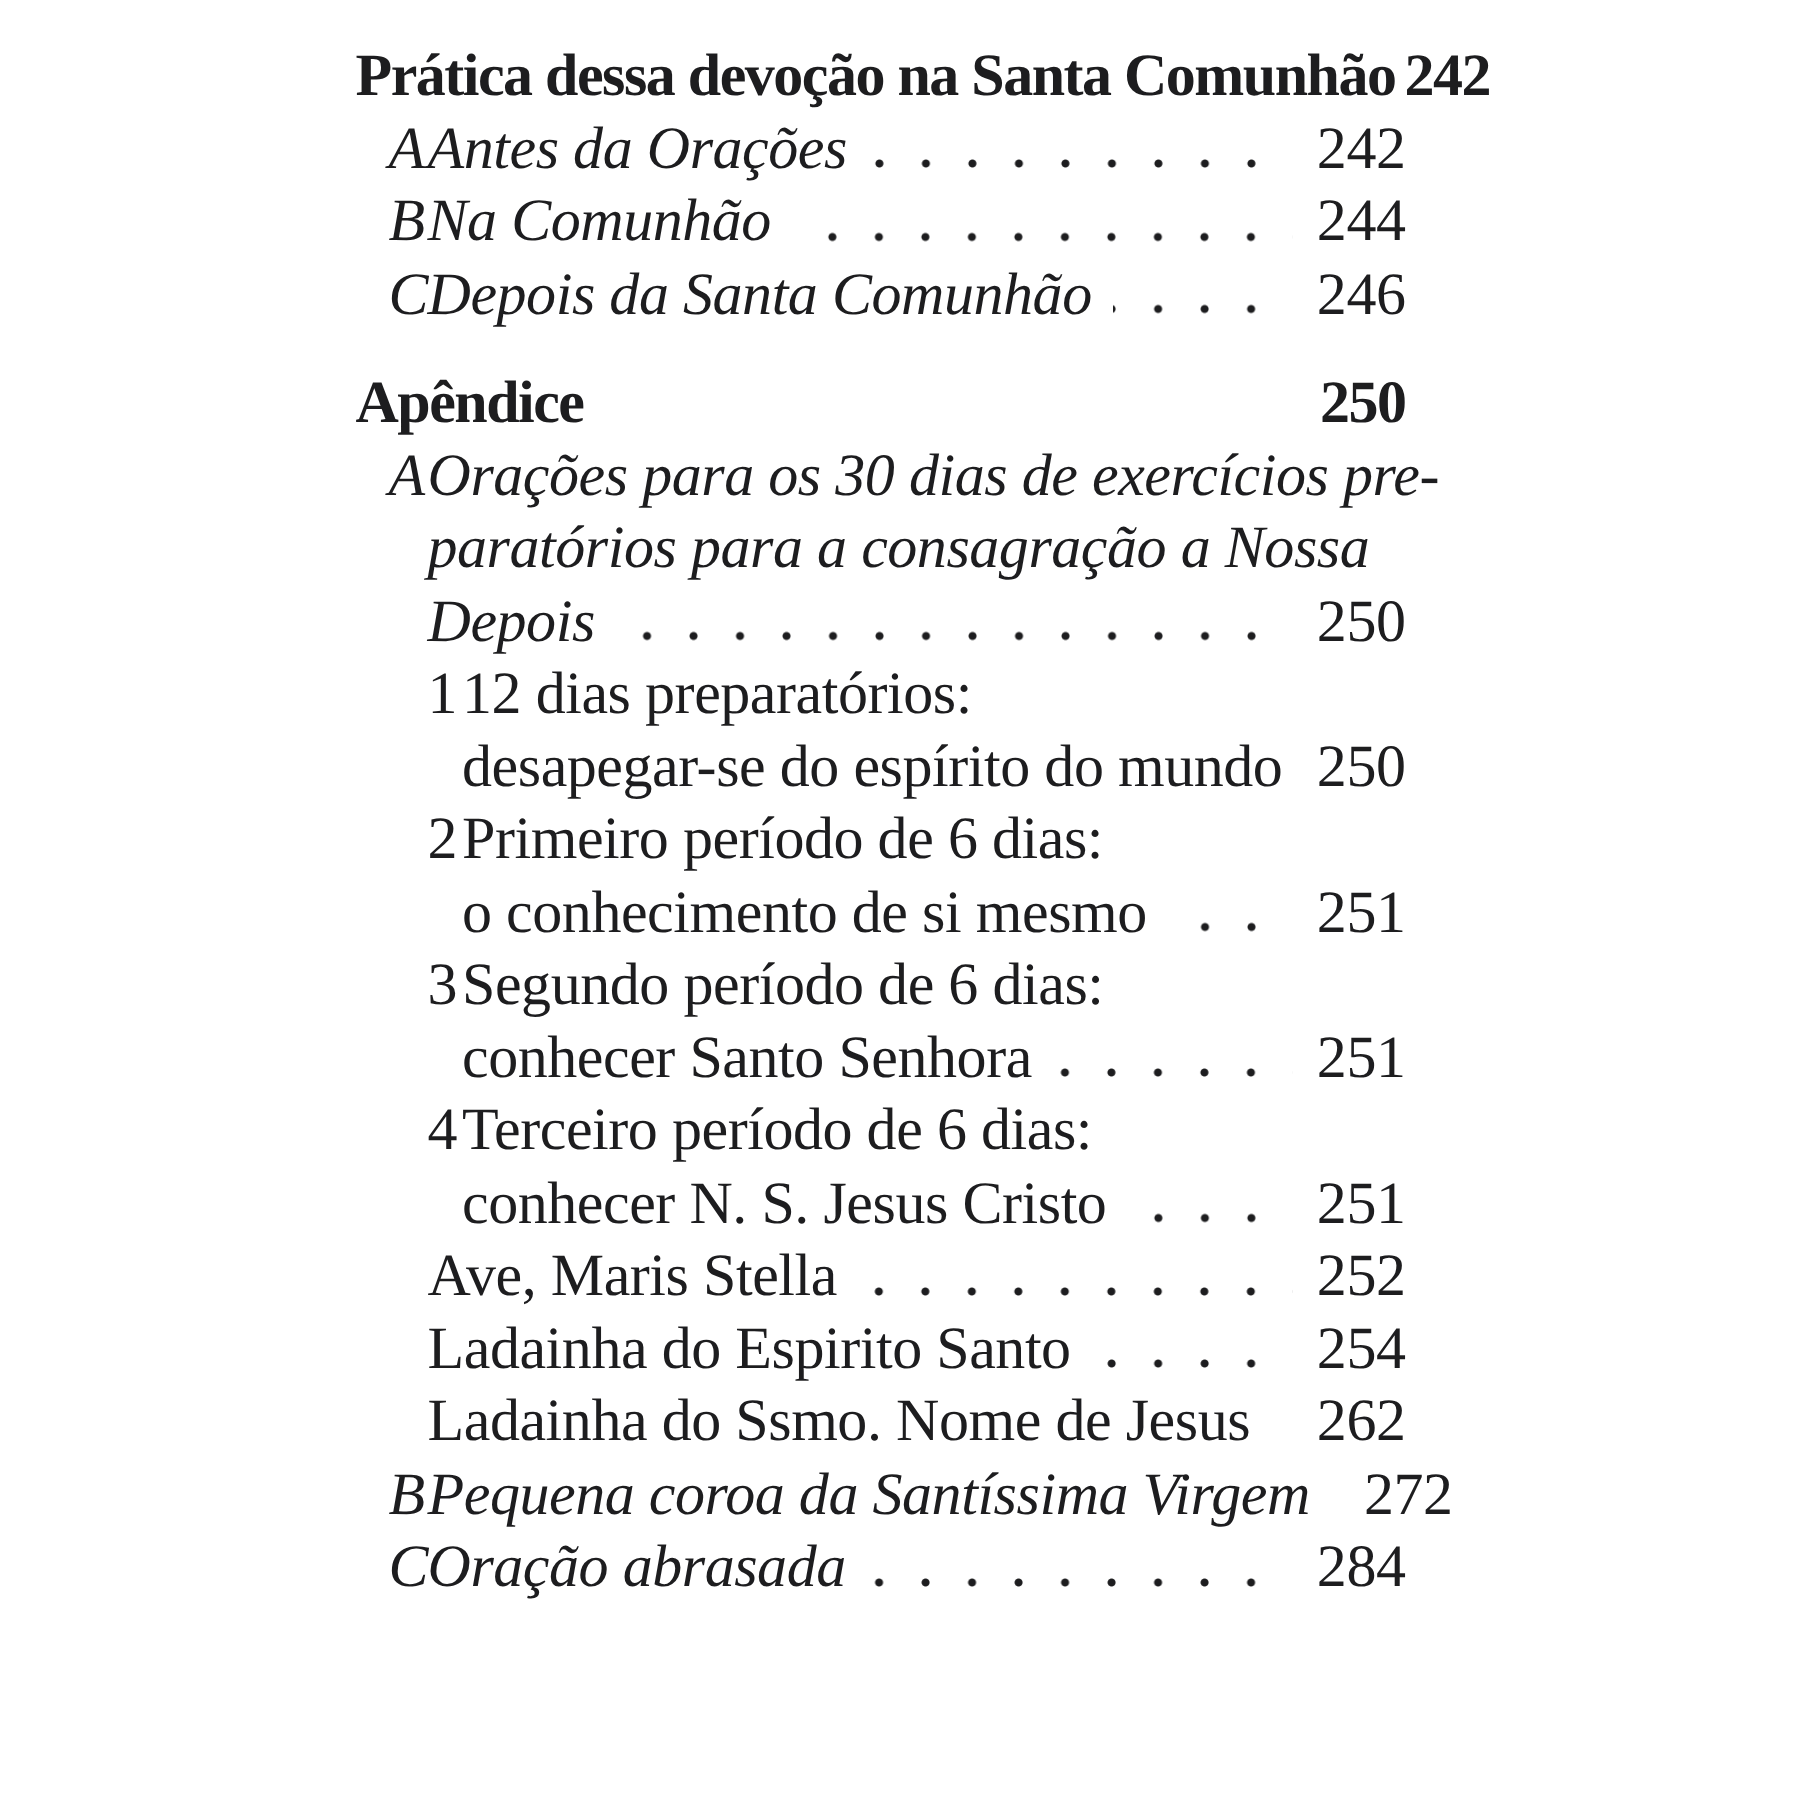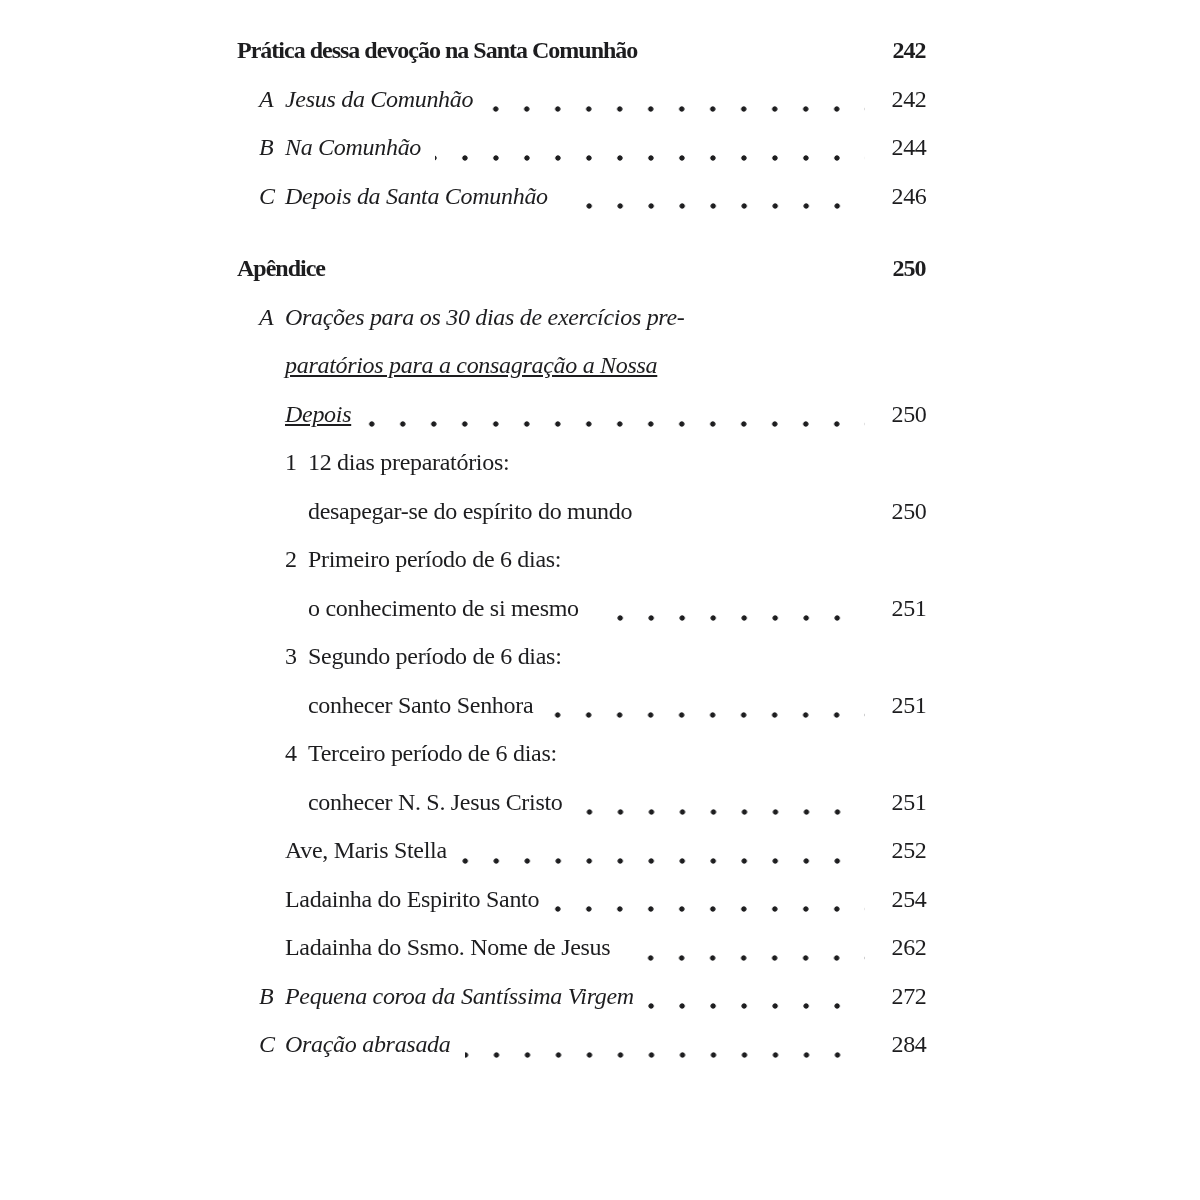--- a/index.html
+++ b/index.html
@@ -21,21 +21,21 @@
     inset: 0;
     background: #ffffff;
   }
   .toc {
     position: absolute;
     left: 237px;
     top: 26px;
     width: 700px;
     color: var(--ink);
     font-family: "Liberation Serif", "DejaVu Serif", serif;
-    font-size: 24px;
+    font-size: 40px;
     line-height: 48.5px;
     letter-spacing: -0.3px;
   }
   .toc-line {
     display: flex;
     align-items: baseline;
     height: 48.5px;
     white-space: nowrap;
   }
   .gap-before {
@@ -52,21 +52,20 @@
     margin-left: 22px;
     width: 26px;
     font-style: italic;
     flex: 0 0 auto;
   }
   .t-section .entry-text {
     font-style: italic;
   }
   .t-section .entry-text.no-label {
     padding-left: 48px;
-    text-decoration: underline;
   }
   
   .t-subsection .hang {
     display: inline-block;
     margin-left: 48px;
     width: 23px;
     flex: 0 0 auto;
   }
   .t-subsection .entry-text.no-label {
     padding-left: 71px;
@@ -104,21 +103,21 @@
 
 <div class="page">
   <div class="toc" id="toc">
       <div class="toc-line t-chapter">
         <span class="entry-text no-label">Prática dessa devoção na Santa Comunhão</span>
         <span class="leader"></span>
         <span class="page-num">242</span>
       </div>
       <div class="toc-line t-section">
         <span class="hang">A</span>
-        <span class="entry-text">Jesus da Comunhão</span>
+        <span class="entry-text">Antes da Orações</span>
         <span class="leader dots"></span>
         <span class="page-num">242</span>
       </div>
       <div class="toc-line t-section">
         <span class="hang">B</span>
         <span class="entry-text">Na Comunhão</span>
         <span class="leader dots"></span>
         <span class="page-num">244</span>
       </div>
       <div class="toc-line t-section">

